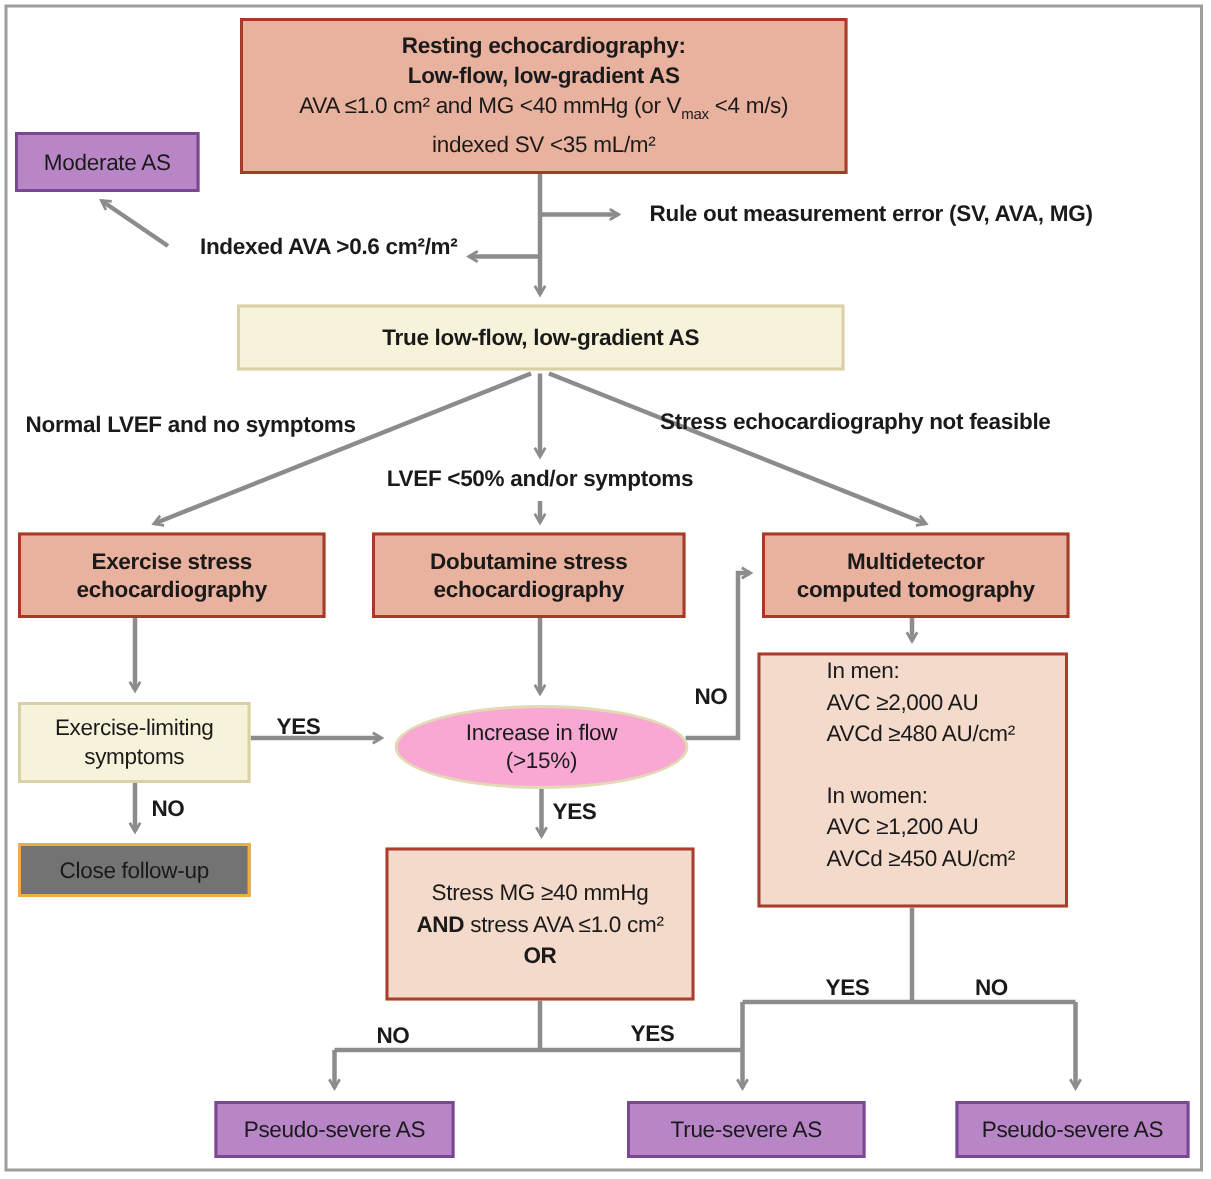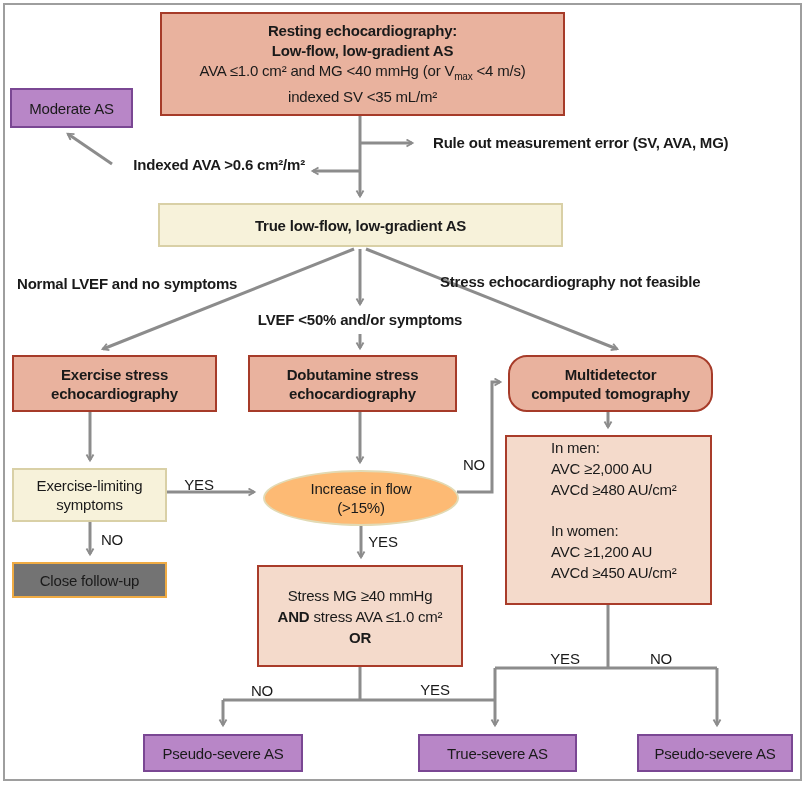--- a/index.html
+++ b/index.html
@@ -9,24 +9,24 @@
     letter-spacing:-0.2px;overflow:hidden;
   }
   .frame{position:absolute;left:3px;top:3px;width:799px;height:778px;border:2px solid #9e9e9e;box-sizing:border-box;pointer-events:none;}
   .connectors{position:absolute;left:0;top:0;pointer-events:none;}
   .box{position:absolute;box-sizing:border-box;display:flex;flex-direction:column;justify-content:center;align-items:center;text-align:center;font-size:15px;line-height:19px;}
   .salmon{background:#e9b29e;border:2px solid #a63b29;}
   .pink{background:#f4dacb;border:2px solid #a93c2a;}
   .cream{background:#f7f2da;border:2px solid #d9d0a6;}
   .orange{background:#737373;border:2px solid #efab44;}
   .purple{background:#b886c7;border:2px solid #7a4793;}
-  .ellipse{border-radius:50%;background:#fdba74;border:2px solid #e2dab4;}
+  .ellipse{border-radius:50%;background:#f9a8d4;border:2px solid #e2dab4;}
   .bold{font-weight:bold;}
   .lbl{position:absolute;font-size:15px;white-space:nowrap;}
-  .decision{position:absolute;font-weight:normal;font-size:15px;transform:translateX(-50%);white-space:nowrap;}
+  .decision{position:absolute;font-weight:bold;font-size:15px;transform:translateX(-50%);white-space:nowrap;}
   sub{font-size:10px;letter-spacing:-0.2px;}
   .crit{align-items:flex-start;text-align:left;padding-left:44px;line-height:21px;}
   .gap{height:20px;}
   .lh21{line-height:21px;}
   .lh20{line-height:20px;}
 </style>
 </head>
 <body>
 
 <div class="canvas">
@@ -79,21 +79,21 @@
   <div class="box salmon" style="left:12px;top:355px;width:205px;height:57px;">
     <div class="bold">Exercise stress</div>
     <div class="bold">echocardiography</div>
   </div>
 
   <div class="box salmon" style="left:248px;top:355px;width:209px;height:57px;">
     <div class="bold">Dobutamine stress</div>
     <div class="bold">echocardiography</div>
   </div>
 
-  <div class="box salmon" style="left:508px;top:355px;width:205px;height:57px;border-radius:19px;">
+  <div class="box salmon" style="left:508px;top:355px;width:205px;height:57px;">
     <div class="bold">Multidetector</div>
     <div class="bold">computed tomography</div>
   </div>
 
   <div class="box cream" style="left:12px;top:468px;width:155px;height:54px;">
     <div>Exercise-limiting</div>
     <div>symptoms</div>
   </div>
 
   <div class="box orange" style="left:12px;top:562px;width:155px;height:36px;">

